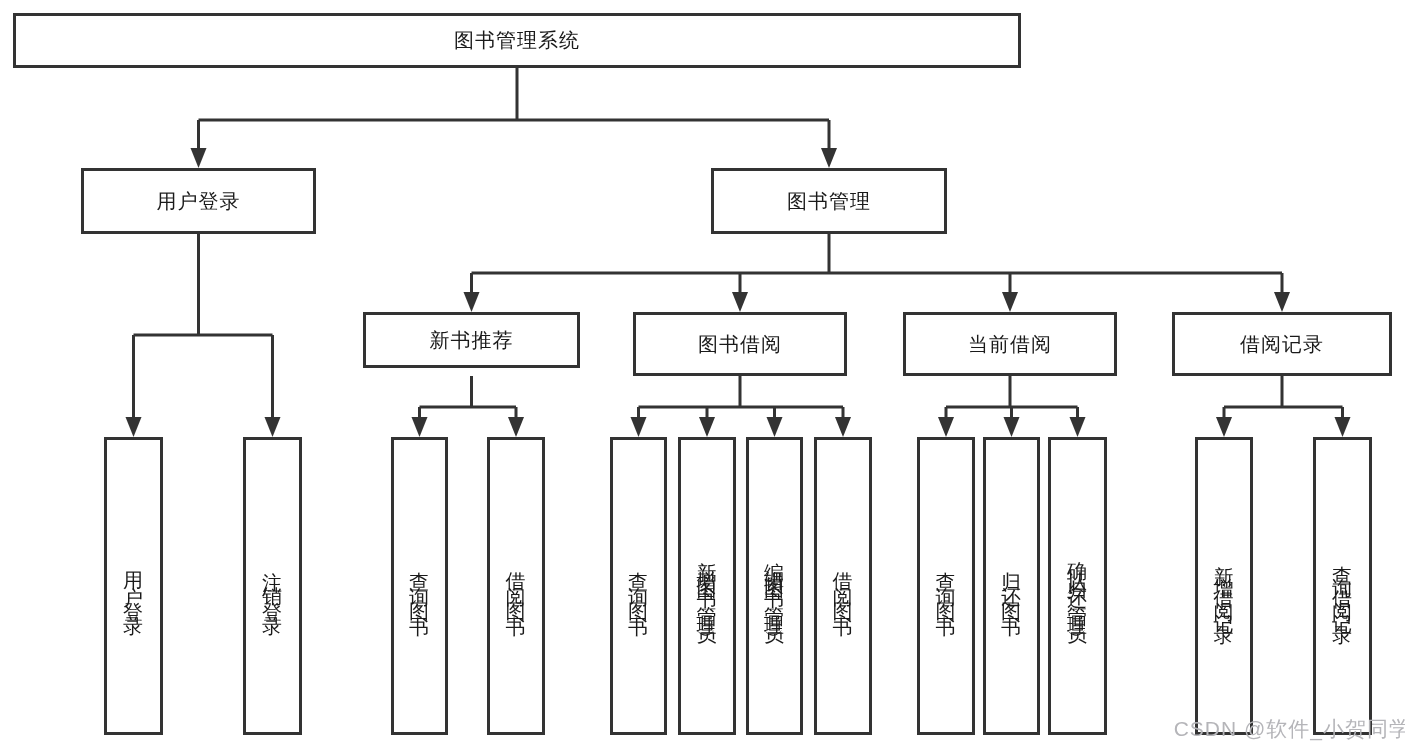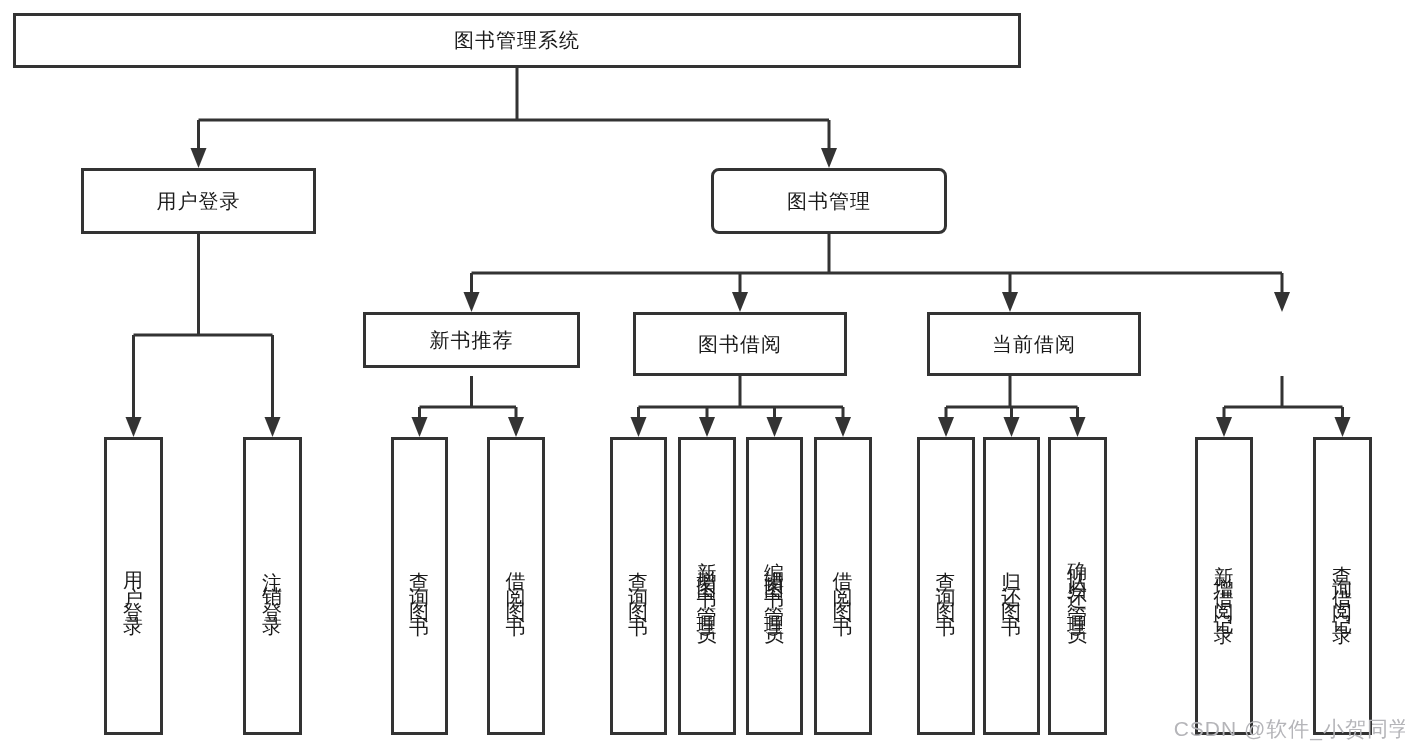--- a/index.html
+++ b/index.html
@@ -76,25 +76,26 @@
       <polygon points="1003.5,417 1019.5,417 1011.5,437"></polygon>
       <polygon points="1069.5,417 1085.5,417 1077.5,437"></polygon>
       <polygon points="1216,417 1232,417 1224,437"></polygon>
       <polygon points="1334.5,417 1350.5,417 1342.5,437"></polygon>
     </g>
   </svg>
 
   <div class="node" style="left:13px;top:13px;width:1008px;height:55px;">图书管理系统</div>
 
   <div class="node" style="left:81px;top:168px;width:235px;height:66px;">用户登录</div>
-  <div class="node" style="left:711px;top:168px;width:236px;height:66px;border-radius:8px;">图书管理</div>
+  <div class="node" style="left:711px;top:168px;width:236px;height:66px;">图书管理</div>
 
   <div class="node" style="left:363px;top:312px;width:217px;height:56px;">新书推荐</div>
   <div class="node" style="left:633px;top:312px;width:214px;height:64px;text-align:center;">图书借阅</div>
-  <div class="node" style="left:903px;top:312px;width:214px;height:64px;margin-left:24px;">当前借阅</div>
+  <div class="node" style="left:903px;top:312px;width:214px;height:64px;">当前借阅</div>
+  <div class="node" style="left:1172px;top:312px;width:220px;height:64px;">借阅记录</div>
 
   <div class="node leaf" style="left:104px;top:437px;width:59px;height:298px;">
     <span>用户登录</span>
   </div>
   <div class="node leaf" style="left:243px;top:437px;width:59px;height:298px;">
     <span>注销登录</span>
   </div>
 
   <div class="node leaf" style="left:391px;top:437px;width:57px;height:298px;">
     <span>查询图书</span>

